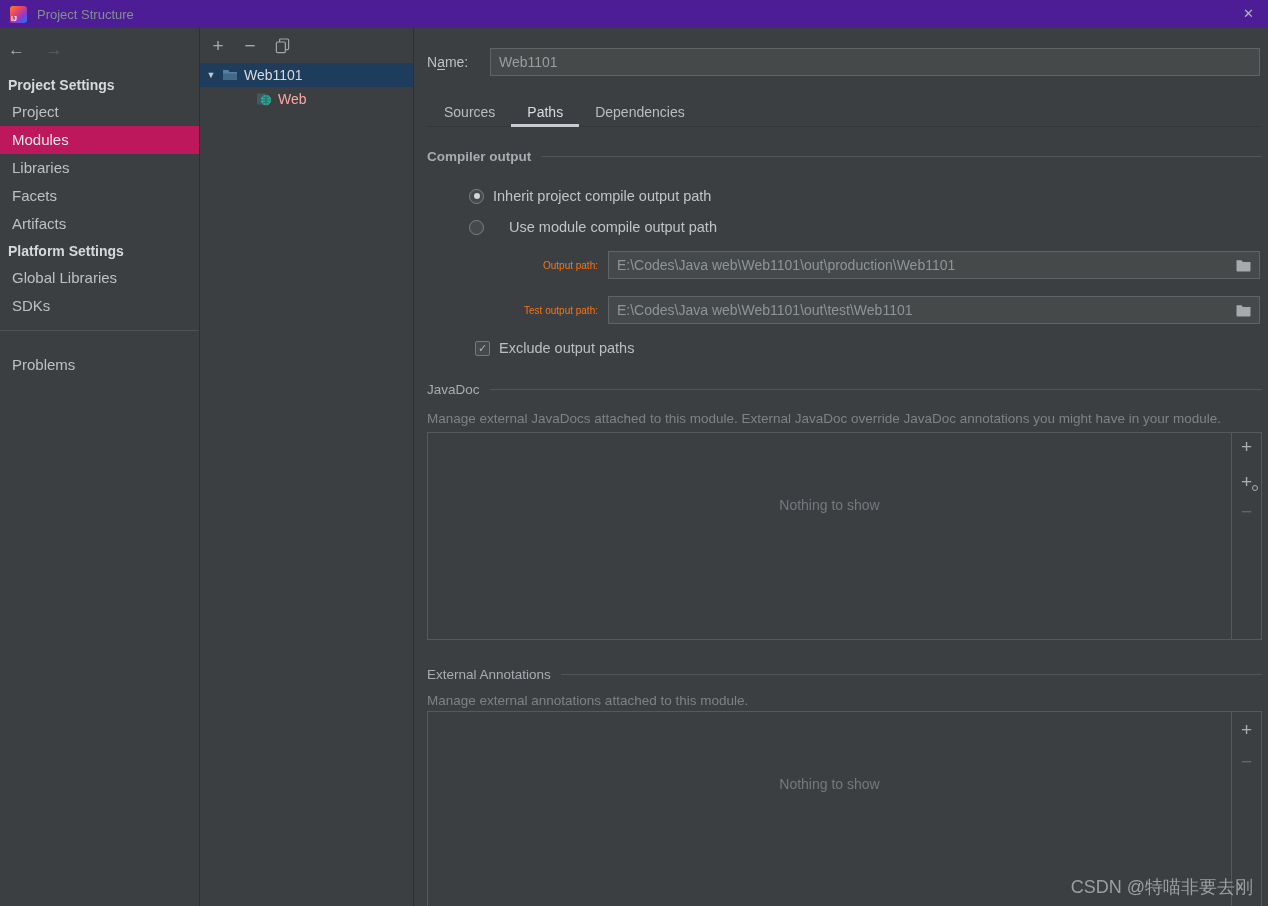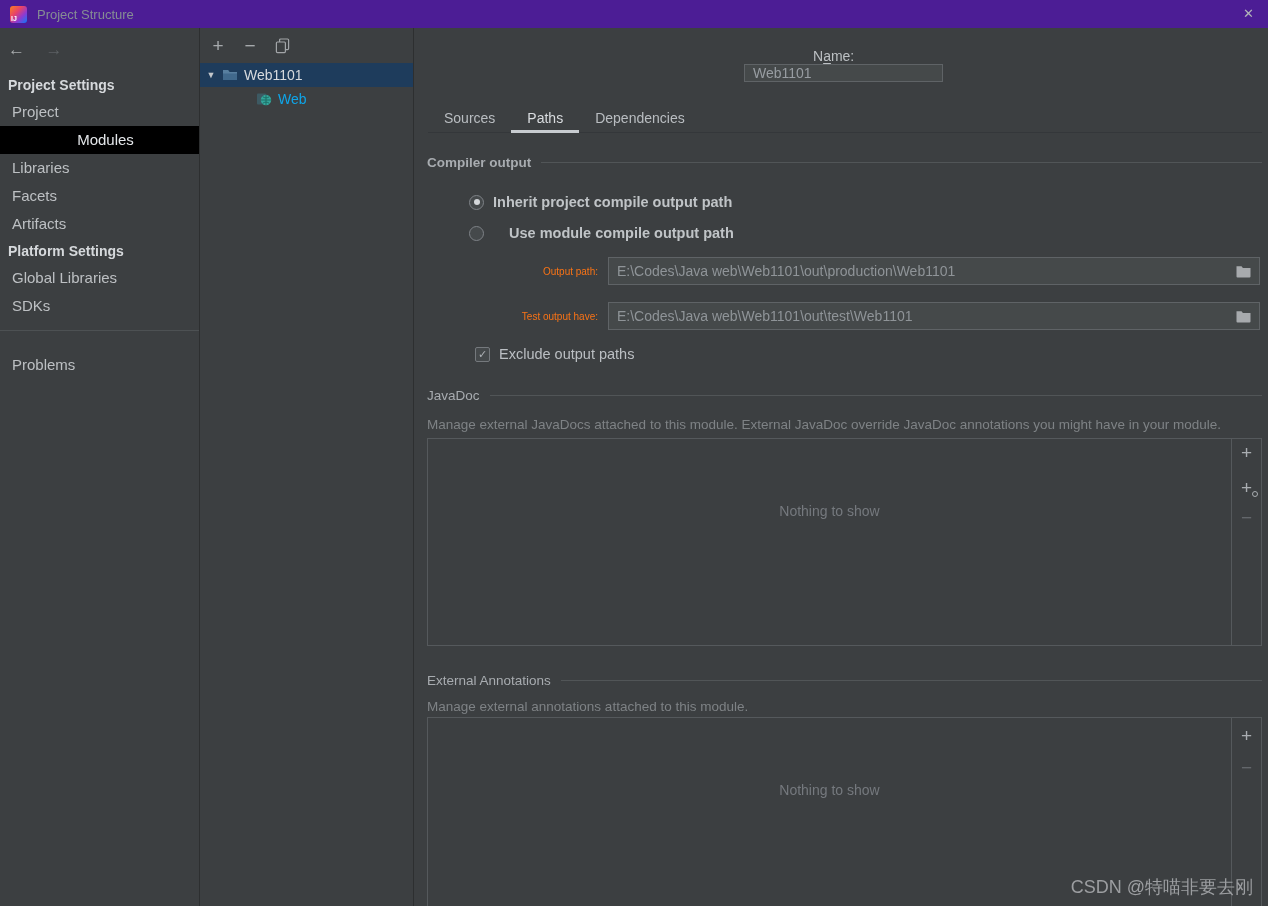--- a/index.html
+++ b/index.html
@@ -19,57 +19,57 @@
   .content { display:flex; height:878px; }
 
   
   .sidebar { width:200px; border-right:1px solid #2d2f30; flex:0 0 auto; }
   .nav-arrows { height:44px; padding:12px 0 0 8px; }
   .nav-arrows .arrow { font-size:17px; margin-right:16px; }
   .arrow.back { color:#a9acae; cursor:pointer; }
   .arrow.fwd  { color:#5c6063; }
   .side-header { height:26px; line-height:26px; padding-left:8px; color:#d6d9dc; font-weight:700; font-size:14px; }
   .side-item { height:28px; line-height:28px; padding-left:12px; color:#bdc0c3; font-size:15px; cursor:pointer; }
-  .side-item.selected { background:#000000; color:#e4e7ea;text-align:center; }
+  .side-item.selected { background:#be185d; color:#e4e7ea; }
   .side-sep { border-top:1px solid #4d5153; margin-top:10px; }
   .side-item.problems { margin-top:20px; }
 
   
   .tree-panel { width:214px; border-right:1px solid #2d2f30; flex:0 0 auto; }
   .tree-toolbar { height:35px; display:flex; align-items:center; padding-left:8px; }
   .tb { width:20px; text-align:center; font-size:19px; color:#a6a9ac; margin-right:12px; cursor:pointer; line-height:20px; }
   .tb.svg { display:flex; align-items:center; justify-content:center; }
-  .tree-row { height:24px; display:flex; align-items:center; font-size:14px; color:#0ea5e9; cursor:pointer; }
+  .tree-row { height:24px; display:flex; align-items:center; font-size:14px; color:#fca5a5; cursor:pointer; }
   .tree-row.selected { background:#1e3c5c; color:#d8dbde; }
   .tri { width:14px; margin-left:4px; font-size:9px; color:#c3c7cb; text-align:center; }
   .tree-icon { margin:0 6px 0 4px; display:flex; }
   .tree-row.child { padding-left:52px; }
 
   
   .main { flex:1; padding:0 6px 0 13px; overflow:hidden; position:relative; }
 
-  .name-row { margin-top:20px; display:flex; align-items:center;flex-direction:column; }
+  .name-row { margin-top:20px; display:flex; align-items:center; }
   .name-label { width:63px; font-size:14px; color:#bcc0c3; }
   .name-label .mn { text-decoration:underline; text-underline-offset:2px; }
   .name-input { flex:1; margin-right:2px; height:28px; background:#45494a; border:1px solid #5f6366;
                 color:#989da2; font-size:14px; padding:0 8px; outline:none;
                 font-family:"Liberation Sans","DejaVu Sans",sans-serif; }
 
   .tabs { margin:24px 0 0 1px; display:flex; border-bottom:1px solid #34373a; }
   .tab { padding:4px 16px 6px; font-size:14px; color:#b9bdc1; position:relative; cursor:pointer; }
   .tab.selected { color:#d9dcdf; }
   .tab.selected::after { content:""; position:absolute; left:0; right:0; bottom:-1px; height:3px; background:#c8ccd0; }
 
   .section { display:flex; align-items:center; height:18px; font-size:13.5px; color:#a8acb0; }
   .section .line { flex:1; height:1px; background:#515557; margin-left:10px; }
   .section.compiler { margin-top:20px;font-weight:bold; }
   .section.javadoc  { margin-top:22px; }
   .section.annot    { margin-top:25px; }
 
-  .radio-row { display:flex; align-items:center; height:20px; margin-left:42px; cursor:pointer;font-weight:bold; }
+  .radio-row { display:flex; align-items:center; height:20px; margin-left:42px; cursor:pointer; }
   .radio-row.first { margin-top:21px; }
   .radio-row.second { margin-top:11px;gap:16px; }
   .radio { width:15px; height:15px; border-radius:50%; background:#45494b; border:1px solid #7e8287; position:relative; flex:0 0 auto; }
   .radio.on::after { content:""; position:absolute; inset:3.5px; border-radius:50%; background:#d4d7da; }
   .radio-label { margin-left:9px; font-size:14.5px; color:#c0c4c7; }
 
   .path-row { display:flex; align-items:center; }
   .path-row.out { margin-top:14px; }
   .path-row.test { margin-top:17px; }
   .path-label { width:181px; padding-right:10px; text-align:right; font-size:10px; color:#f97316; flex:0 0 auto; }
@@ -204,21 +204,21 @@
           <span class="path-text">E:\Codes\Java web\Web1101\out\production\Web1101</span>
           <span class="folder">
             <svg width="15" height="13" viewBox="0 0 15 13">
                 <path d="M.5 1.2h5l1.4 1.9h7.6v8.4a1 1 0 0 1-1 1h-12a1 1 0 0 1-1-1z" fill="#a7aaad"></path>
               </svg>
           </span>
         </div>
       </div>
 
       <div class="path-row test">
-        <span class="path-label">Test output have:</span>
+        <span class="path-label">Test output path:</span>
         <div class="path-field">
           <span class="path-text">E:\Codes\Java web\Web1101\out\test\Web1101</span>
           <span class="folder">
             <svg width="15" height="13" viewBox="0 0 15 13">
                 <path d="M.5 1.2h5l1.4 1.9h7.6v8.4a1 1 0 0 1-1 1h-12a1 1 0 0 1-1-1z" fill="#a7aaad"></path>
               </svg>
           </span>
         </div>
       </div>
 

